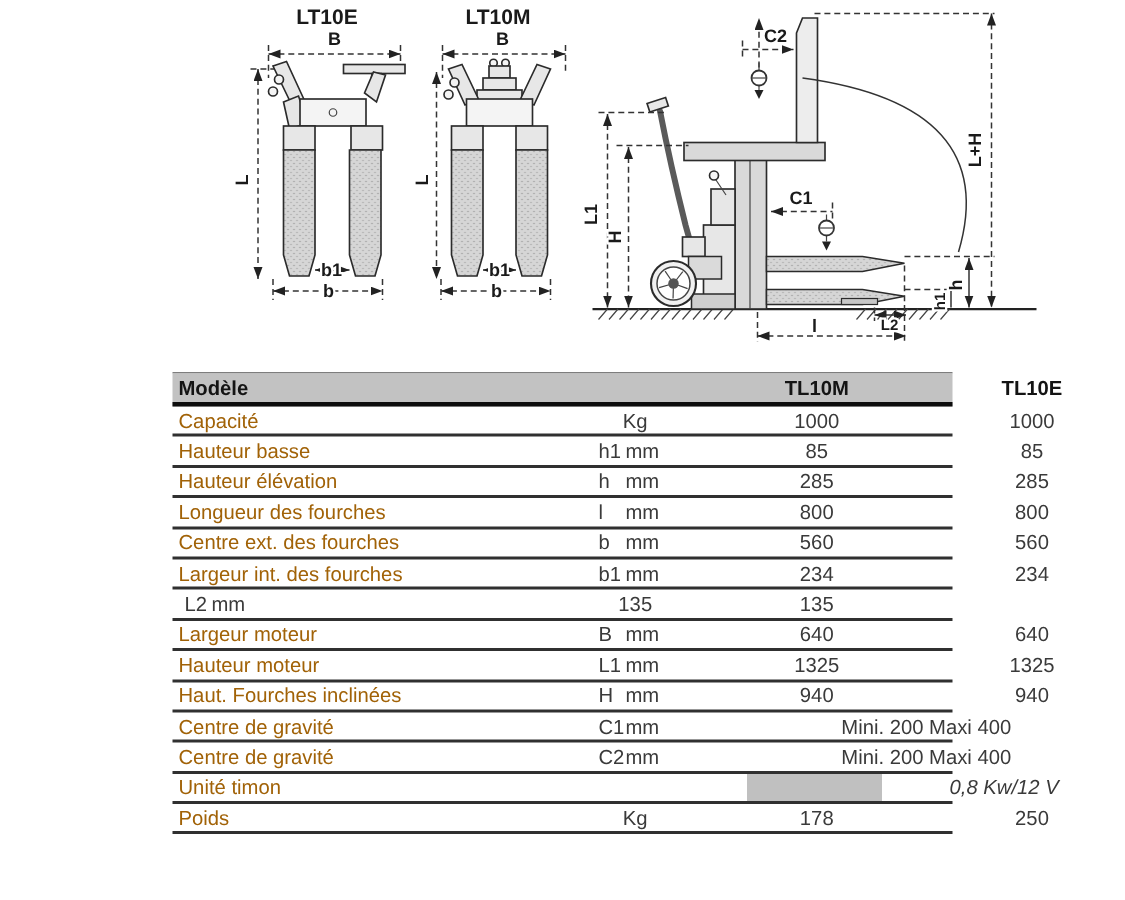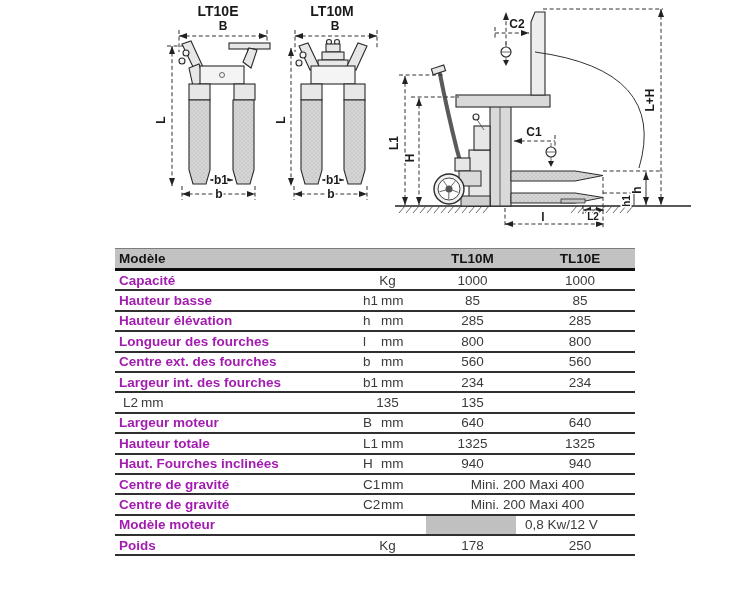--- a/index.html
+++ b/index.html
@@ -15,32 +15,32 @@
   .dim{stroke:#333;stroke-width:1;fill:none;stroke-dasharray:4 2.6;}
   .dimsolid{stroke:#333;stroke-width:1;fill:none;}
   .out{stroke:#2b2b2b;stroke-width:1.1;fill:#e7e7e7;}
   .outw{stroke:#2b2b2b;stroke-width:1.1;fill:#f4f4f4;}
   .thin{stroke:#444;stroke-width:.8;fill:none;}
 
   
   .spec-table{position:absolute;left:115px;top:248px;width:520px;border-top:1px solid #7d7d7d;
               font-size:13.5px;color:#3a3a3a;}
   .trow{display:grid;grid-template-columns:240px 65px 105px 110px;height:20.4px;
-        box-sizing:border-box;border-bottom:2px solid #303030;align-items:center;}
+        box-sizing:border-box;border-bottom:2px solid #303030;align-items:center;gap:36px;}
   .trow.thead{height:22px;background:#c2c2c2;border-bottom:3px solid #0d0d0d;}
   .cell{display:flex;align-items:center;height:100%;box-sizing:border-box;overflow:hidden;white-space:nowrap;}
-  .cell.label{padding-left:4px;font-weight:bold;color:#a21caf;}
+  .cell.label{padding-left:4px;font-weight:normal;color:#a16207;}
   .cell.center{justify-content:center;}
   .cell.unit{padding-left:8px;}
   .cell.unit .sym{display:inline-block;width:18px;}
   .cell.vspan{grid-column:3/5;justify-content:center;}
   .cell.v1,.cell.v2{justify-content:center;text-align:right;}
   .cell.v1.shadecell{justify-content:flex-start;}
   .shade{margin-left:6px;width:90px;height:100%;background:#c0c0c0;}
-  .cell.v2.motor{justify-content:flex-start;padding-left:0;}
+  .cell.v2.motor{justify-content:flex-start;padding-left:0;font-style:italic;}
   .thead .cell{font-weight:bold;color:#141414;}
 </style>
 </head>
 <body>
 
 <div class="page">
 
   <svg width="750" height="244" viewBox="0 0 750 244">
     <defs>
       <marker id="arr" orient="auto-start-reverse" markerWidth="9" markerHeight="7" refX="8" refY="3">
@@ -282,21 +282,21 @@
         <div class="trow">
           <div class="cell label">Largeur moteur</div>
           <div class="cell unit">
             <span class="sym">B</span>
             <span>mm</span>
           </div>
           <div class="cell v1">640</div>
           <div class="cell v2">640</div>
         </div>
         <div class="trow">
-          <div class="cell label">Hauteur totale</div>
+          <div class="cell label">Hauteur moteur</div>
           <div class="cell unit">
             <span class="sym">L1</span>
             <span>mm</span>
           </div>
           <div class="cell v1">1325</div>
           <div class="cell v2">1325</div>
         </div>
         <div class="trow">
           <div class="cell label">Haut. Fourches inclinées</div>
           <div class="cell unit">
@@ -316,21 +316,21 @@
         </div>
         <div class="trow">
           <div class="cell label">Centre de gravité</div>
           <div class="cell unit">
             <span class="sym">C2</span>
             <span>mm</span>
           </div>
           <div class="cell vspan">Mini. 200 Maxi 400</div>
         </div>
         <div class="trow">
-          <div class="cell label">Modèle moteur</div>
+          <div class="cell label">Unité timon</div>
           <div class="cell center"></div>
           <div class="cell v1 shadecell">
             <div class="shade"></div>
           </div>
           <div class="cell v2 motor">0,8 Kw/12 V</div>
         </div>
         <div class="trow">
           <div class="cell label">Poids</div>
           <div class="cell center">Kg</div>
           <div class="cell v1">178</div>

